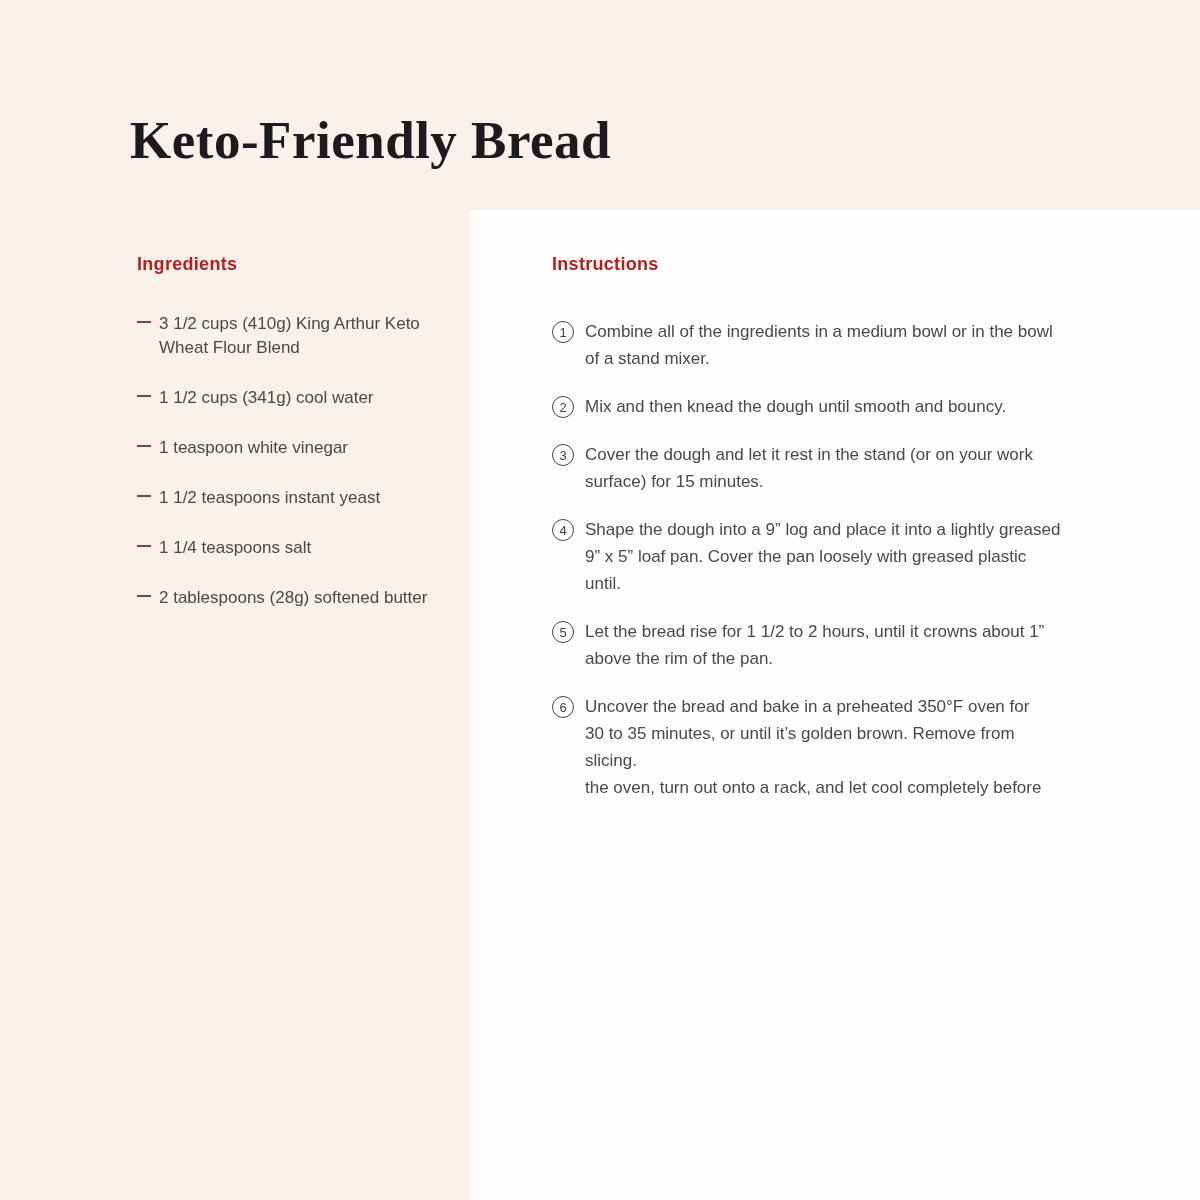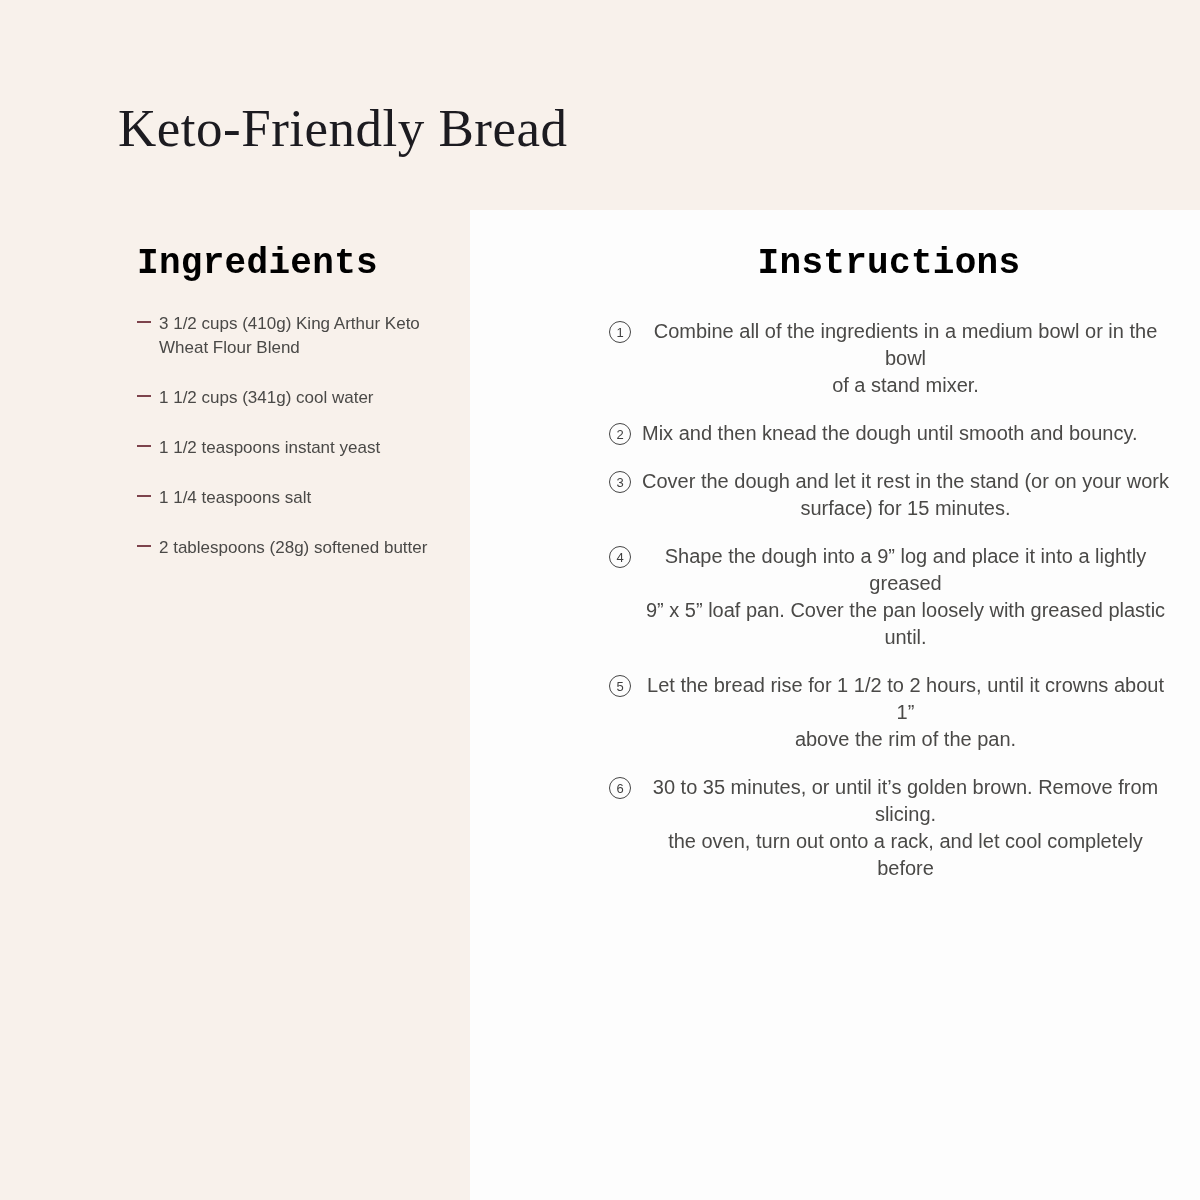--- a/index.html
+++ b/index.html
@@ -12,42 +12,42 @@
     overflow: hidden;
   }
   .white-panel {
     position: absolute;
     left: 470px; top: 210px; right: 0; bottom: 0;
     background: #fdfdfd;
   }
   .page-title {
     position: absolute;
     left: 118px; top: 99px;
-    margin: 0;
+    margin: 12px;
     font-family: "Liberation Serif", serif;
-    font-weight: 400;
+    font-weight: 700;
     font-size: 53px;
     line-height: 1.1;
     letter-spacing: 0.5px;
     color: #1c1b20;
   }
   .col {
     position: absolute;
     top: 248px;
   }
   .col-ingredients { left: 137px; width: 320px; }
-  .col-instructions { left: 609px; width: 560px; text-align: center; }
+  .col-instructions { left: 552px; width: 560px; }
   .section-heading {
     margin: 0;
-    font-family: Liberation Mono, monospace;
+    font-family: Liberation Sans, sans-serif;
     font-weight: 700;
-    font-size: 36px;
+    font-size: 18px;
     line-height: 32px;
     letter-spacing: 0.3px;
-    color: #000000;
+    color: #b91c1c;
   }
   ul, ol { list-style: none; padding: 0; }
   .ing-list { margin: 32px 0 0 0; }
   .ing-item { display: flex; align-items: flex-start; margin-bottom: 26px; }
   .dash-bullet {
     flex: none;
     width: 14px; height: 2px;
     background: #7d434c;
     margin: 9px 8px 0 0;
   }
@@ -57,21 +57,21 @@
   .num-circle {
     flex: none;
     width: 22px; height: 22px;
     border: 1.5px solid #454545;
     border-radius: 50%;
     margin: 3px 11px 0 0;
     display: flex; align-items: center; justify-content: center;
     font-size: 13px; line-height: 1;
     color: #3f3f3f;
   }
-  .ins-text { font-size: 20px; line-height: 27px; color: #4a4947; }
+  .ins-text { font-size: 17px; line-height: 27px; color: #4a4947; }
   .line { display: block; }
 </style>
 </head>
 <body>
 
 <div class="white-panel"></div>
 
 <h1 class="page-title">Keto-Friendly Bread</h1>
 
 <section class="col col-ingredients">
@@ -81,20 +81,26 @@
       <span class="dash-bullet"></span>
       <div class="ing-text">
         <span class="line">3 1/2 cups (410g) King Arthur Keto</span>
         <span class="line">Wheat Flour Blend</span>
       </div>
     </li>
     <li class="ing-item">
       <span class="dash-bullet"></span>
       <div class="ing-text">
         <span class="line">1 1/2 cups (341g) cool water</span>
+      </div>
+    </li>
+    <li class="ing-item">
+      <span class="dash-bullet"></span>
+      <div class="ing-text">
+        <span class="line">1 teaspoon white vinegar</span>
       </div>
     </li>
     <li class="ing-item">
       <span class="dash-bullet"></span>
       <div class="ing-text">
         <span class="line">1 1/2 teaspoons instant yeast</span>
       </div>
     </li>
     <li class="ing-item">
       <span class="dash-bullet"></span>
@@ -145,19 +151,20 @@
     <li class="ins-item">
       <span class="num-circle">5</span>
       <div class="ins-text">
         <span class="line">Let the bread rise for 1 1/2 to 2 hours, until it crowns about 1”</span>
         <span class="line">above the rim of the pan.</span>
       </div>
     </li>
     <li class="ins-item">
       <span class="num-circle">6</span>
       <div class="ins-text">
+        <span class="line">Uncover the bread and bake in a preheated 350°F oven for</span>
         <span class="line">30 to 35 minutes, or until it’s golden brown. Remove from</span>
         <span class="line">slicing.</span>
         <span class="line">the oven, turn out onto a rack, and let cool completely before</span>
       </div>
     </li>
   </ol>
 </section>
 
 </body></html>

